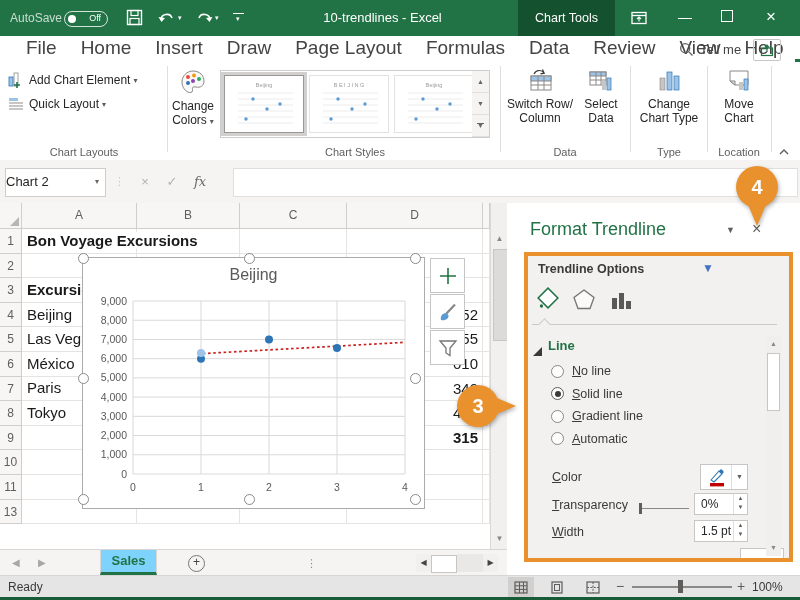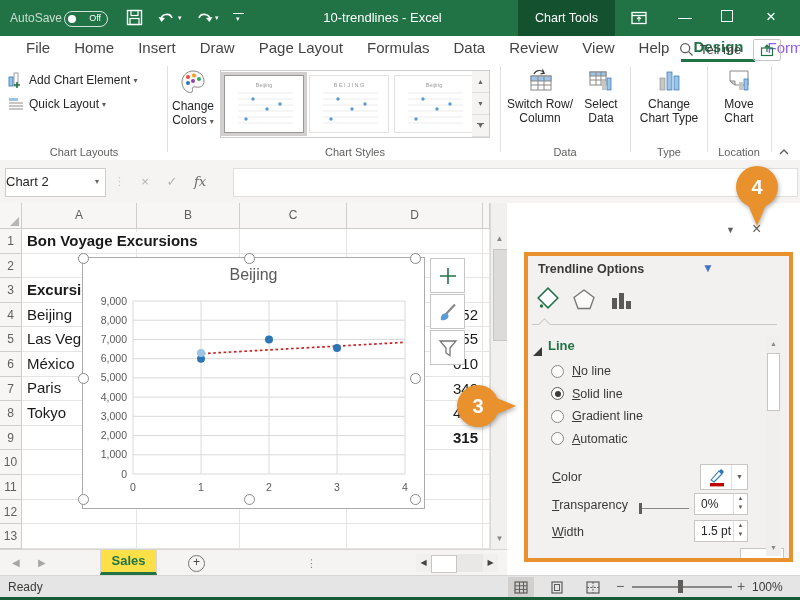--- a/index.html
+++ b/index.html
@@ -15,21 +15,21 @@
   .toggle .knob{position:absolute;left:3px;top:2.5px;width:8px;height:8px;border-radius:50%;background:#fff}
   .toggle .tlabel{position:absolute;right:6px;top:1px;font-size:9px;color:#fff}
   .tbicon{color:#fff;text-align:center}
   .dd{font-size:7px;color:#fff;vertical-align:2px}
   .wintitle{left:280px;top:0;width:205px;height:36px;line-height:36px;text-align:center;font-size:13px;color:#fff}
   .ctxblock{left:518px;top:0;width:97px;height:36px;line-height:36px;text-align:center;font-size:12.5px;color:#fff;background:#14512f}
   .winbtn{top:0;height:36px;line-height:34px;width:34px;text-align:center;font-size:14px;color:#fff}
 
   
   .tabrow{left:0;top:36px;width:800px;height:26px;background:#fff;display:flex;align-items:stretch}
-  .rtab{padding:0 12px;line-height:24px;font-size:15px;color:#444;white-space:nowrap}
+  .rtab{padding:0 12px;line-height:24px;font-size:19px;color:#444;white-space:nowrap}
   .rtab.ctx{color:#8b5cf6}
   .rtab.active{color:#217346;font-weight:700;border-bottom:3px solid #217346;line-height:22px}
   .tabsep{width:1px;height:13px;background:#d8d6d4;align-self:center}
   .tellme{display:flex;align-items:center;margin-left:24px;font-size:13px;color:#444}
   .sharebtn{margin-left:auto;margin-right:14px;align-self:center;width:26px;height:20px;border:1px solid #c8c6c4;border-radius:2px;display:flex;align-items:center;justify-content:center}
 
   
   .ribbon{left:0;top:62px;width:800px;height:98px;background:#fff;border-bottom:1px solid #d2d0ce}
   .grplabel{position:absolute;top:84px;font-size:11px;color:#605e5c;text-align:center}
   .gsep{position:absolute;top:4px;height:86px;width:1px;background:#e1dfdd}
@@ -75,21 +75,21 @@
   
   .chart{left:82px;top:257px;width:341px;height:250px;background:#fff;border:1px solid #ababab;z-index:5}
   .chart-title{position:absolute;left:0;top:8px;width:100%;text-align:center;font-size:16px;color:#595959}
   .handle{position:absolute;width:9px;height:9px;border-radius:50%;background:#fff;border:1px solid #8a8a8a;z-index:6}
   .tick{font-size:10.5px;fill:#595959}
   .sidebtn{width:33px;height:33px;background:#fff;border:1px solid #c8c6c4;z-index:6;display:flex;align-items:center;justify-content:center}
 
   
   .tabbar{left:0;top:549px;width:507px;height:26px;background:#f5f4f3;border-top:1px solid #d8d6d4}
   .navarr{top:0;height:26px;line-height:26px;font-size:10px;color:#a9a7a5}
-  .sheettab{left:100px;top:0;width:57px;height:25px;background:#fde047;border-left:1px solid #d8d6d4;border-right:1px solid #d8d6d4;
+  .sheettab{left:100px;top:0;width:57px;height:25px;background:#7dd3fc;border-left:1px solid #d8d6d4;border-right:1px solid #d8d6d4;
             border-bottom:3px solid #217346;box-sizing:border-box;text-align:center;line-height:22px;font-size:13px;font-weight:700;color:#217346}
   .addsheet{left:188px;top:5px;width:15px;height:15px;border:1px solid #767674;border-radius:50%;color:#444;font-size:12px;line-height:13px;text-align:center}
   .hscroll{left:416px;top:4px;width:82px;height:18px;display:flex}
   .hbtn{width:15px;height:18px;background:#f1f0ef;color:#444;font-size:8px;text-align:center;line-height:18px}
   .hthumb{width:24px;height:16px;margin-top:1px;background:#fff;border:1px solid #c8c6c4}
   .htrack{flex:1;background:#e9e8e7}
 
   
   .statusbar{left:0;top:575px;width:800px;height:22px;background:#e5e5e5;border-top:1px solid #d8d6d4;font-size:12px;color:#3b3a39}
   .greenstrip{left:0;top:597px;width:800px;height:3px;background:#185c37}
@@ -478,28 +478,20 @@
       <div class="grow">
         <div class="ghcell" style="width: 22px;">10</div>
         <div class="gcell" style="width: 115px;"></div>
         <div class="gcell" style="width: 103px;"></div>
         <div class="gcell" style="width: 107px;"></div>
         <div class="gcell num" style="width: 136px;"></div>
         <div class="gcell" style="width: 7px;"></div>
       </div>
       <div class="grow">
         <div class="ghcell" style="width: 22px;">11</div>
-        <div class="gcell" style="width: 115px;"></div>
-        <div class="gcell" style="width: 103px;"></div>
-        <div class="gcell" style="width: 107px;"></div>
-        <div class="gcell num" style="width: 136px;"></div>
-        <div class="gcell" style="width: 7px;"></div>
-      </div>
-      <div class="grow">
-        <div class="ghcell" style="width: 22px;">12</div>
         <div class="gcell" style="width: 115px;"></div>
         <div class="gcell" style="width: 103px;"></div>
         <div class="gcell" style="width: 107px;"></div>
         <div class="gcell num" style="width: 136px;"></div>
         <div class="gcell" style="width: 7px;"></div>
       </div>
       <div class="grow">
         <div class="ghcell" style="width: 22px;">13</div>
         <div class="gcell" style="width: 115px;"></div>
         <div class="gcell" style="width: 103px;"></div>
@@ -623,20 +615,21 @@
     </div>
     <div class="abs" style="left:616px;top:2px;font-size:14px;color:#5f5d5b">−</div>
     <div class="abs zoomtrack" style="left:632px;width:100px"></div>
     <div class="abs zoomhandle" style="left:678px"></div>
     <div class="abs" style="left:737px;top:2px;font-size:14px;color:#5f5d5b">+</div>
     <div class="abs" style="left:752px;top:4px">100%</div>
   </div>
   <div class="abs greenstrip"></div>
 
   <div class="abs pane">
+    <div class="abs panetitle">Format Trendline</div>
     <div class="abs panectl" style="left:219px;font-size:9px">▼</div>
     <div class="abs panectl" style="left:245px;top:17px;font-size:16px">×</div>
 
     <div class="abs orangebox">
       <div class="abs optshdr">Trendline Options</div>
       <div class="abs bluetri">▼</div>
 
       <div class="abs ptab" style="left:6px">
         <svg width="26" height="26">
             <g transform="rotate(45 13 11)">

